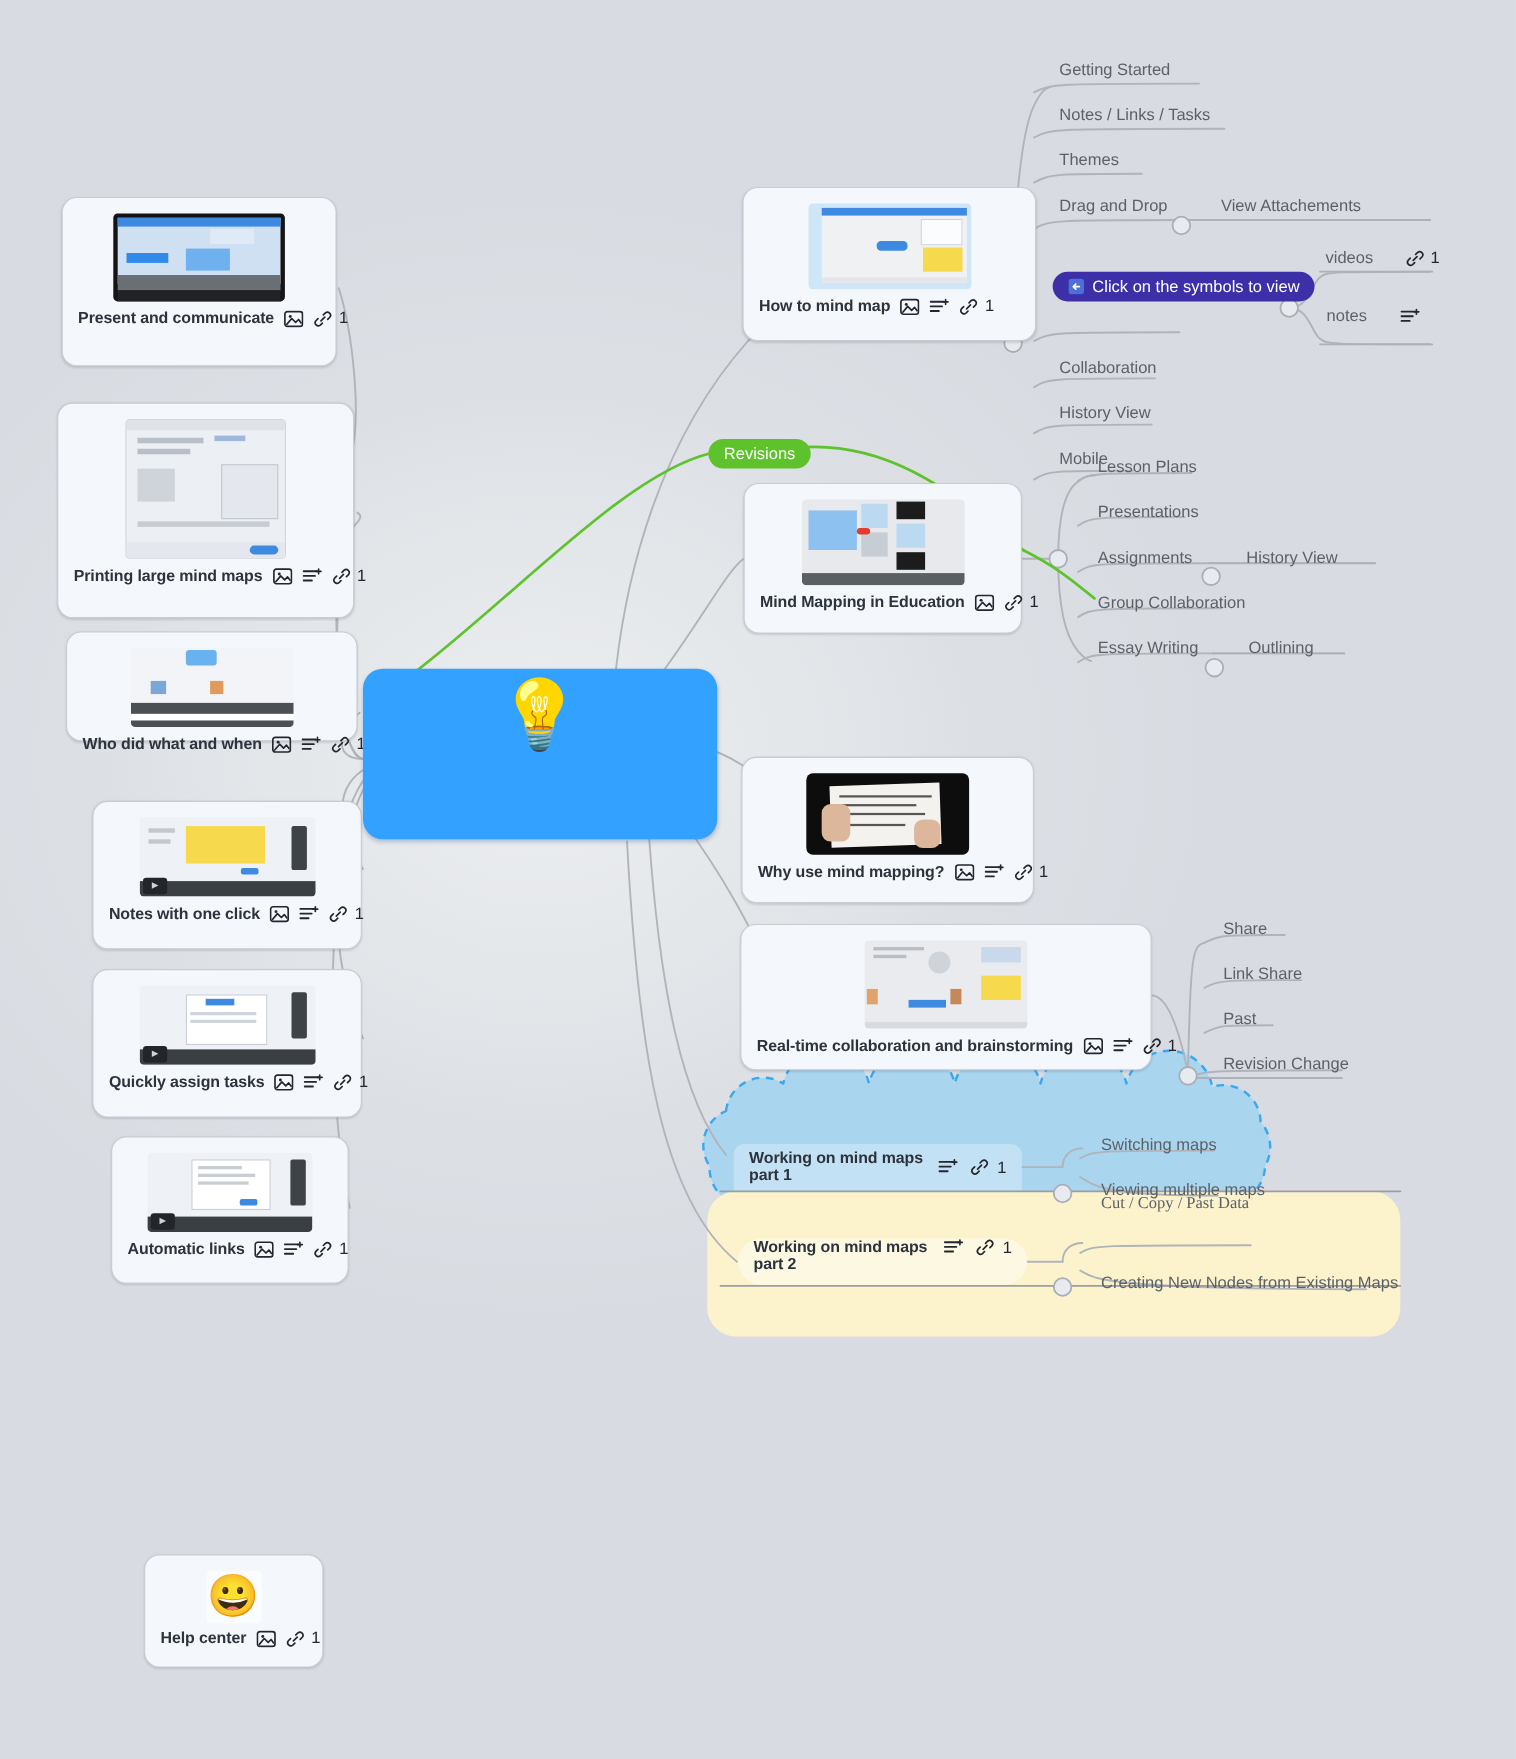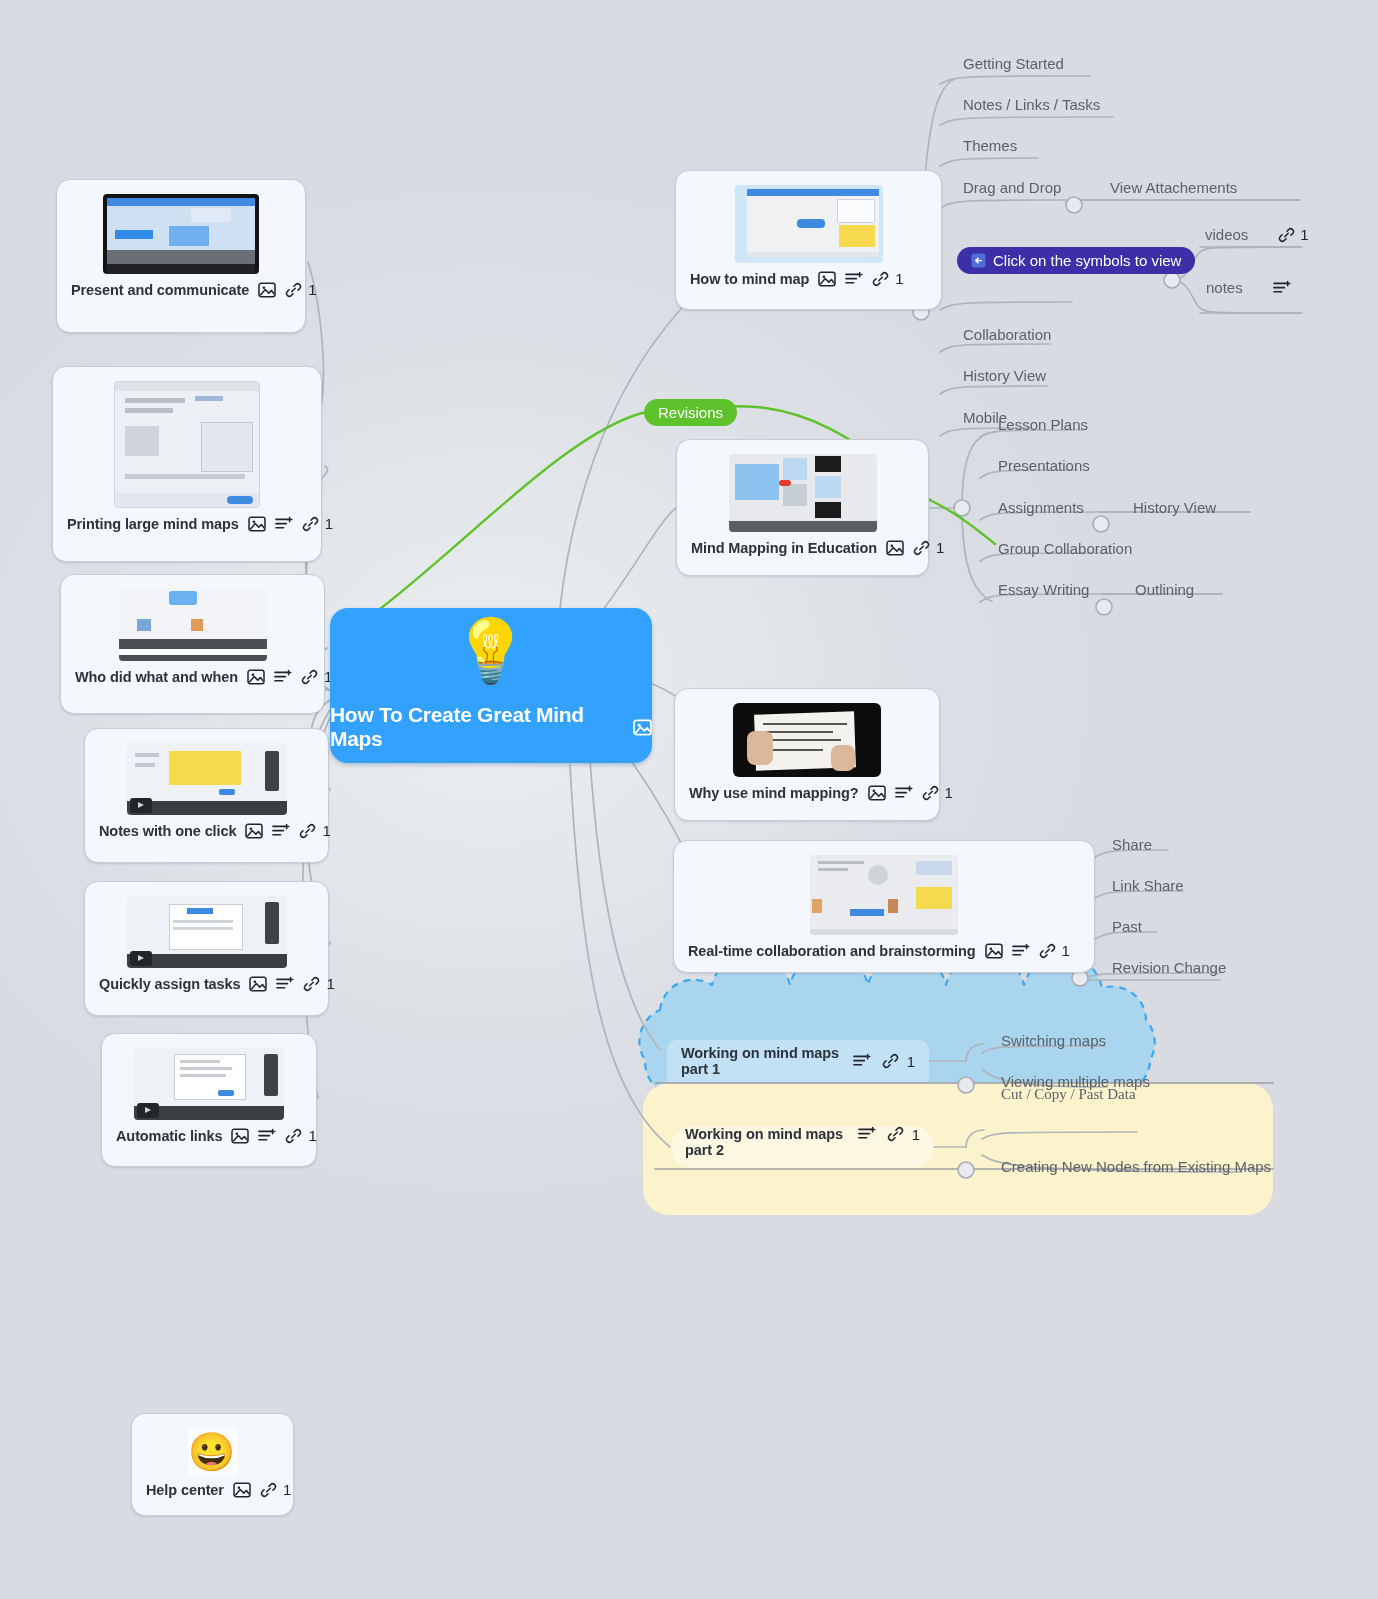--- a/index.html
+++ b/index.html
@@ -209,30 +209,20 @@
 
     <g fill="none" stroke="#5ec22c" stroke-width="2.4" stroke-linecap="round">
       <path d="M 376 612 C 470 540 570 430 646 412"></path>
       <path d="M 724 407 C 800 400 860 440 930 500"></path>
       <path d="M 930 500 C 960 515 975 528 995 544"></path>
     </g>
   </svg>
 
   <div id="central">
     <div class="bulb">💡</div>
-    <div class="ctitle">
-      <span>How To Create Great Mind Maps</span>
-      <span class="ic">
-        <svg width="19" height="17" viewBox="0 0 20 18">
-            <rect x="1" y="1.5" width="18" height="15" rx="2.5" fill="none" stroke="#fff" stroke-width="1.8"></rect>
-            <circle cx="6.5" cy="6.5" r="1.6" fill="#fff"></circle>
-            <path d="M2.5 15 L8 8.5 L12 12.5 L15 9.5 L18 13.5" fill="none" stroke="#fff" stroke-width="1.8" stroke-linejoin="round"></path>
-          </svg>
-      </span>
-    </div>
   </div>
 
   <div class="badge green" style="left:644px;top:399px;">
     <span>Revisions</span>
   </div>
 
   <div class="badge purple" style="left:957px;top:247px;">
     <span class="ic">
       <svg width="15" height="15" viewBox="0 0 16 16">
           <rect x="0.5" y="0.5" width="15" height="15" rx="3" fill="#4f6fd8"></rect>
@@ -293,21 +283,21 @@
           </svg></span>
       <span class="ic"><svg width="17" height="16" viewBox="0 0 18 18">
             <path d="M7 11 L11 7" stroke="#22262e" stroke-width="1.7" stroke-linecap="round"></path>
             <path d="M9.5 4.8 L11.6 2.7 a3.2 3.2 0 0 1 4.5 4.5 L14 9.3" fill="none" stroke="#22262e" stroke-width="1.7" stroke-linecap="round"></path>
             <path d="M8.5 13.2 L6.4 15.3 a3.2 3.2 0 0 1 -4.5 -4.5 L4 8.7" fill="none" stroke="#22262e" stroke-width="1.7" stroke-linecap="round"></path>
           </svg></span>
       <span class="cnt">1</span>
     </div>
   </div>
 
-  <div class="card" style="left:60px;top:574px;width:265px;height:140px;">
+  <div class="card" style="left:60px;top:574px;width:265px;height:100px;">
     <div class="thumb" style="width:148px;height:72px;background:#f2f4f7;">
       <div class="ui sq" style="left:50px;top:2px;width:28px;height:14px;background:#69b2ef;border-radius:3px;"></div>
       <div class="ui sq" style="left:18px;top:30px;width:14px;height:12px;background:#7aa7d8;"></div>
       <div class="ui sq" style="left:72px;top:30px;width:12px;height:12px;background:#e29a5a;"></div>
       <div class="ui" style="left:0;right:0;top:50px;height:10px;background:#4b5055;"></div>
       <div class="ui" style="left:0;right:0;top:60px;height:6px;background:#fff;"></div>
       <div class="ui" style="left:0;right:0;bottom:0;height:6px;background:#4b5055;"></div>
     </div>
     <div class="card-foot">
       <span class="card-label">Who did what and when</span>
@@ -519,21 +509,21 @@
           </svg></span>
       <span class="ic"><svg width="17" height="16" viewBox="0 0 18 18">
             <path d="M7 11 L11 7" stroke="#22262e" stroke-width="1.7" stroke-linecap="round"></path>
             <path d="M9.5 4.8 L11.6 2.7 a3.2 3.2 0 0 1 4.5 4.5 L14 9.3" fill="none" stroke="#22262e" stroke-width="1.7" stroke-linecap="round"></path>
             <path d="M8.5 13.2 L6.4 15.3 a3.2 3.2 0 0 1 -4.5 -4.5 L4 8.7" fill="none" stroke="#22262e" stroke-width="1.7" stroke-linecap="round"></path>
           </svg></span>
       <span class="cnt">1</span>
     </div>
   </div>
 
-  <div class="card" style="left:673px;top:840px;width:422px;height:133px;text-align:center;">
+  <div class="card" style="left:673px;top:840px;width:374px;height:133px;text-align:center;">
     <div class="thumb" style="width:148px;height:80px;background:#e9ebee;">
       <div class="ui sq" style="left:8px;top:6px;width:46px;height:3px;background:#b9bec5;"></div>
       <div class="ui sq" style="left:8px;top:13px;width:30px;height:3px;background:#b9bec5;"></div>
       <div class="ui sq" style="left:40px;top:54px;width:34px;height:7px;background:#3d8ae0;"></div>
       <div class="ui sq" style="left:58px;top:10px;width:20px;height:20px;background:#cfd4da;border-radius:50%;"></div>
       <div class="ui sq" style="right:6px;top:6px;width:36px;height:14px;background:#c9d8ea;"></div>
       <div class="ui yel" style="right:6px;top:32px;width:36px;height:22px;"></div>
       <div class="ui sq" style="left:2px;top:44px;width:10px;height:14px;background:#e0a46a;"></div>
       <div class="ui sq" style="left:78px;top:44px;width:10px;height:14px;background:#c6885a;"></div>
       <div class="ui" style="left:0;right:0;bottom:0;height:6px;background:#d8dce1;"></div>

